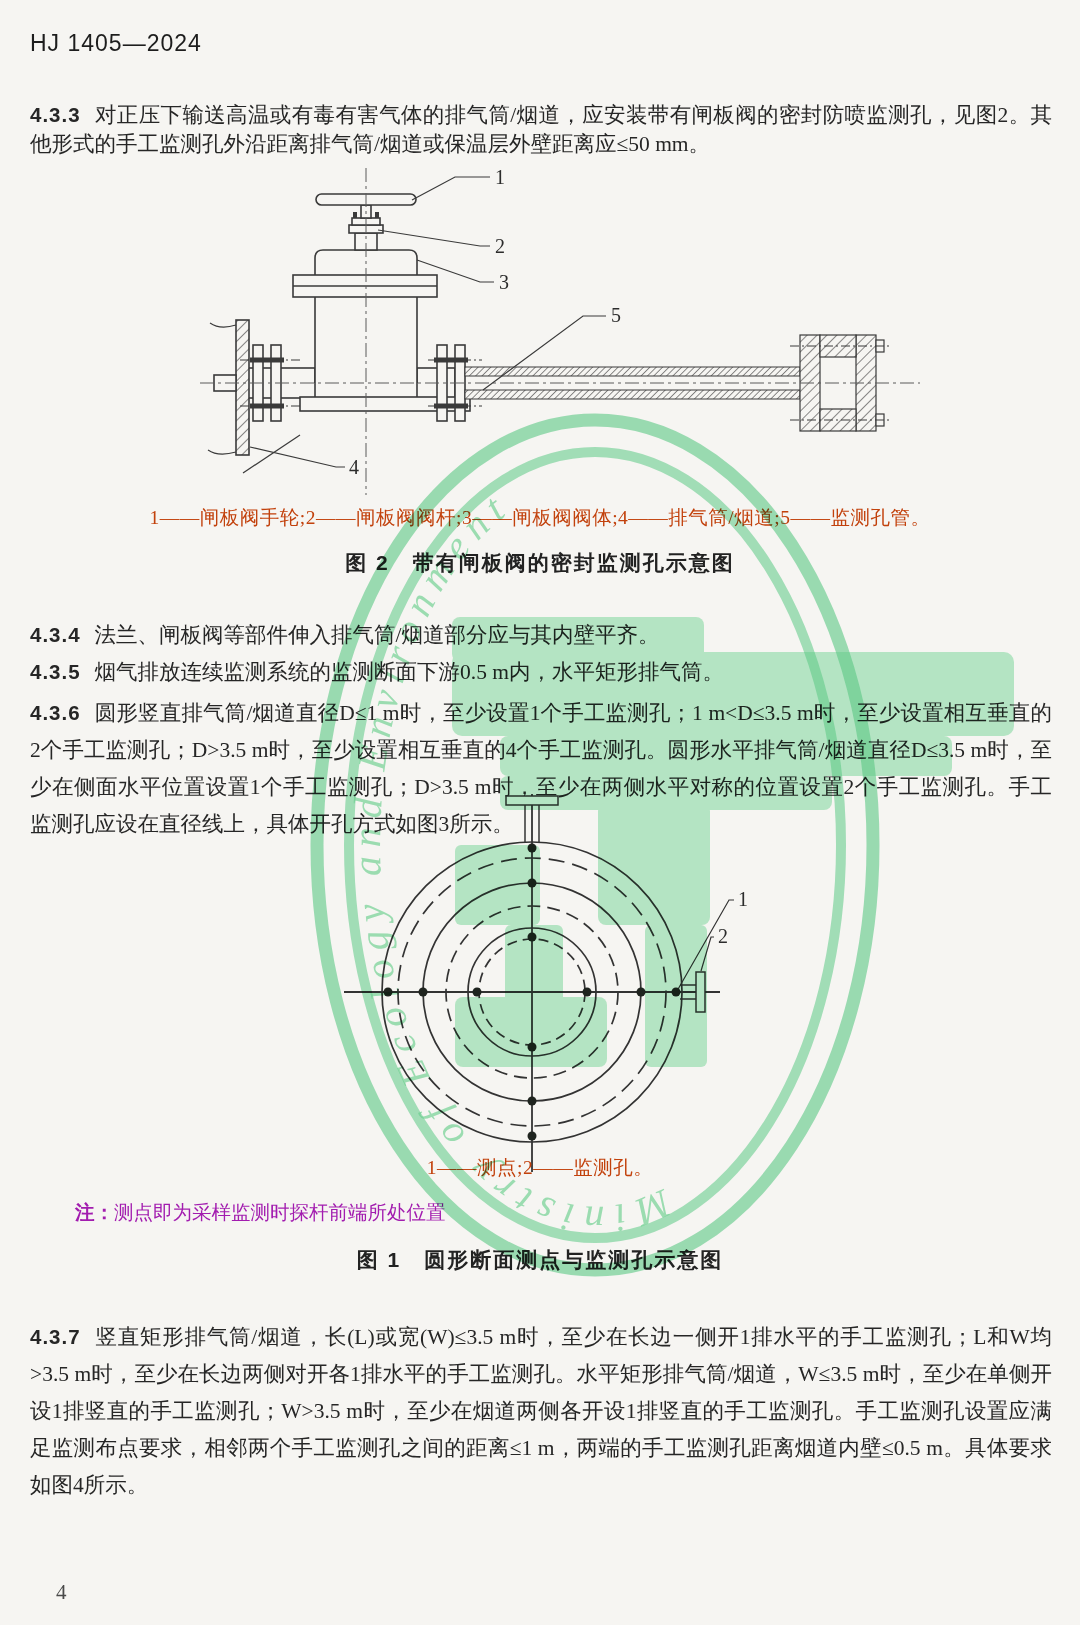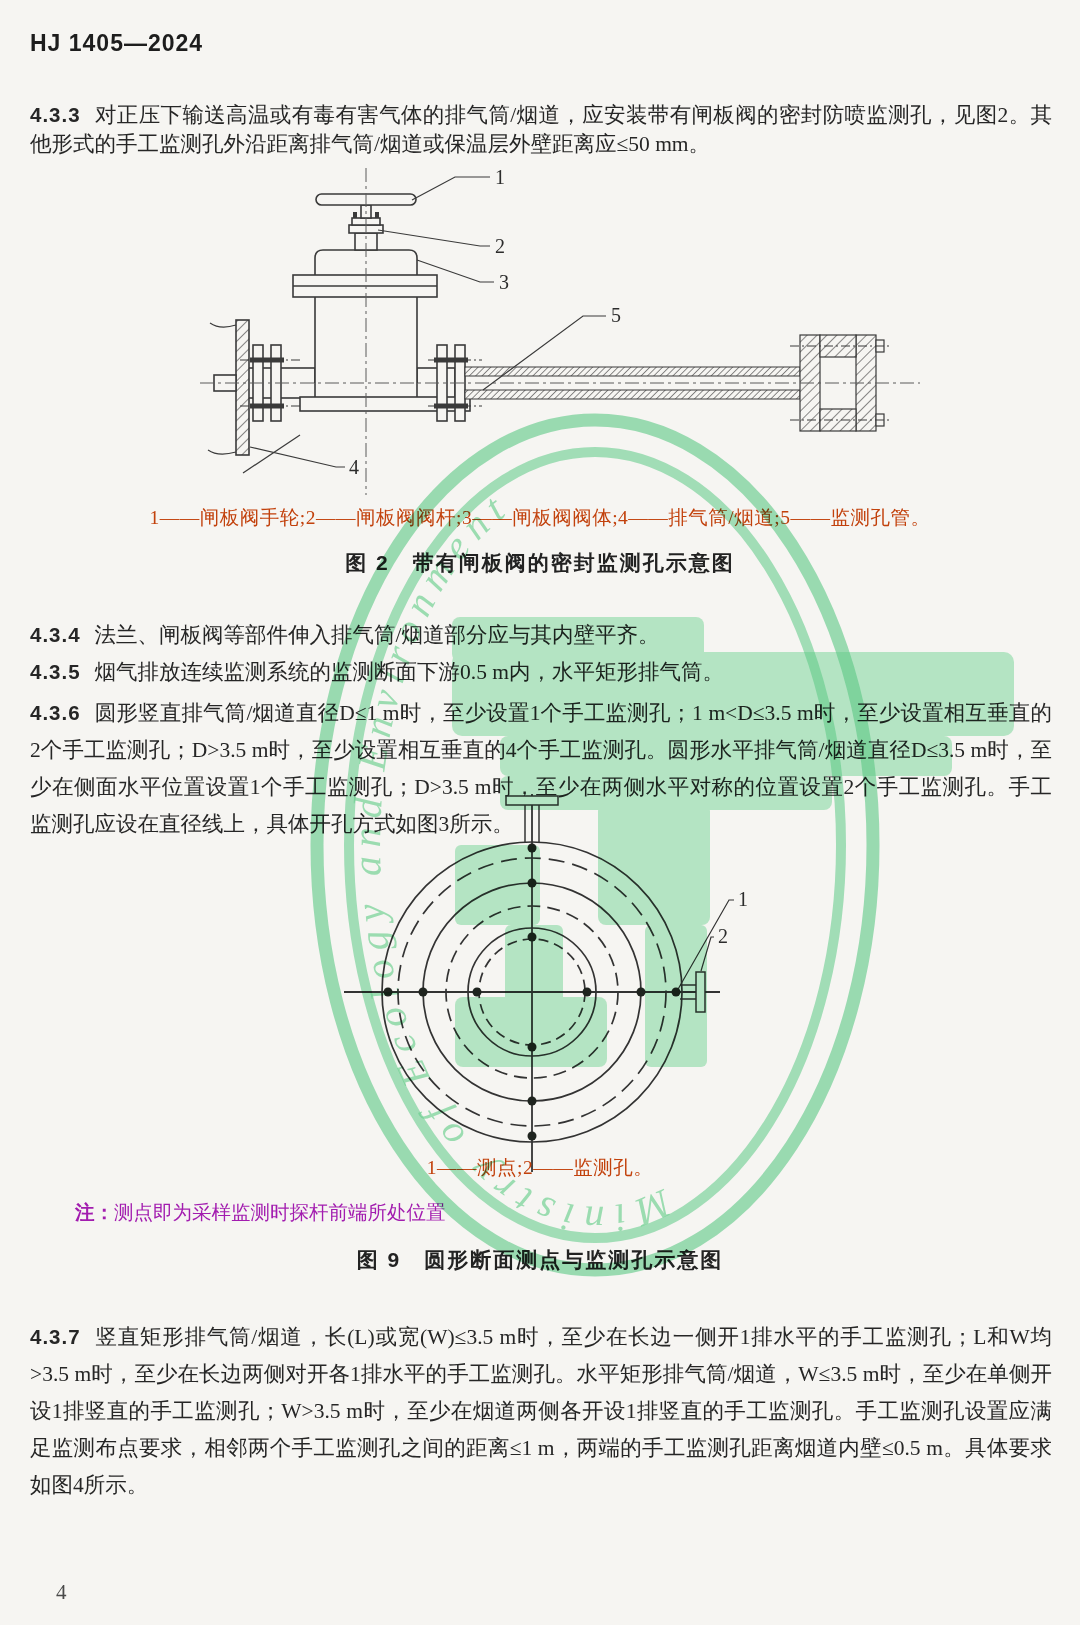--- a/index.html
+++ b/index.html
@@ -4,21 +4,21 @@
 <style>
   html,body{margin:0;padding:0;background:#e9e9e7;}
   #page{
     position:relative;width:1080px;height:1625px;margin:0 auto;
     background:#f6f5f2;overflow:hidden;
     font-family:"Liberation Serif","DejaVu Serif",serif;color:#262626;
   }
   .hdr{
     position:absolute;left:30px;top:30px;
     font-family:"Liberation Sans","DejaVu Sans",sans-serif;
-    font-weight:700;font-size:23px;letter-spacing:1px;color:#1d1d1d;
+    font-weight:400;font-size:23px;letter-spacing:1px;color:#1d1d1d;
   }
   .para{
     position:absolute;left:30px;width:1022px;
     font-size:21.5px;line-height:29px;text-align:justify;
   }
   .para .num{
     font-family:"Liberation Sans","DejaVu Sans",sans-serif;
     font-weight:700;font-size:20.5px;margin-right:14px;letter-spacing:1px;
   }
   .tight{line-height:37px;}
@@ -208,21 +208,21 @@
     <g fill="#2c2c2c" stroke="none">
       <text class="callout" x="408" y="124">1</text>
       <text class="callout" x="388" y="161">2</text>
     </g>
   </svg>
 
   <div class="fig-legend" style="top:1154px;">1——测点;2——监测孔。</div>
 
   <div class="note" style="top:1199px;"><span class="nlab">注：</span><span>测点即为采样监测时探杆前端所处位置</span></div>
 
-  <div class="fig-caption" style="top:1246px;">图 9　圆形断面测点与监测孔示意图</div>
+  <div class="fig-caption" style="top:1246px;">图 1　圆形断面测点与监测孔示意图</div>
 
   <p class="para tight" style="top:1296px;"><span class="num">4.3.7</span><span>竖直矩形排气筒/烟道，长(L)或宽(W)≤3.5 m时，至少在长边一侧开1排水平的手工监测孔；L和W均&gt;3.5 m时，至少在长边两侧对开各1排水平的手工监测孔。水平矩形排气筒/烟道，W≤3.5 m时，至少在单侧开设1排竖直的手工监测孔；W&gt;3.5 m时，至少在烟道两侧各开设1排竖直的手工监测孔。手工监测孔设置应满足监测布点要求，相邻两个手工监测孔之间的距离≤1 m，两端的手工监测孔距离烟道内壁≤0.5 m。具体要求如图4所示。</span></p>
 
   <div class="pgnum">4</div>
 
   <svg id="watermark" width="1080" height="1625" viewBox="0 0 1080 1625">
     <g opacity="0.5">
       <g fill="#79dd9d" stroke="none">
         <rect x="452" y="617" width="252" height="45" rx="8"></rect>
         <rect x="452" y="652" width="562" height="84" rx="10"></rect>

